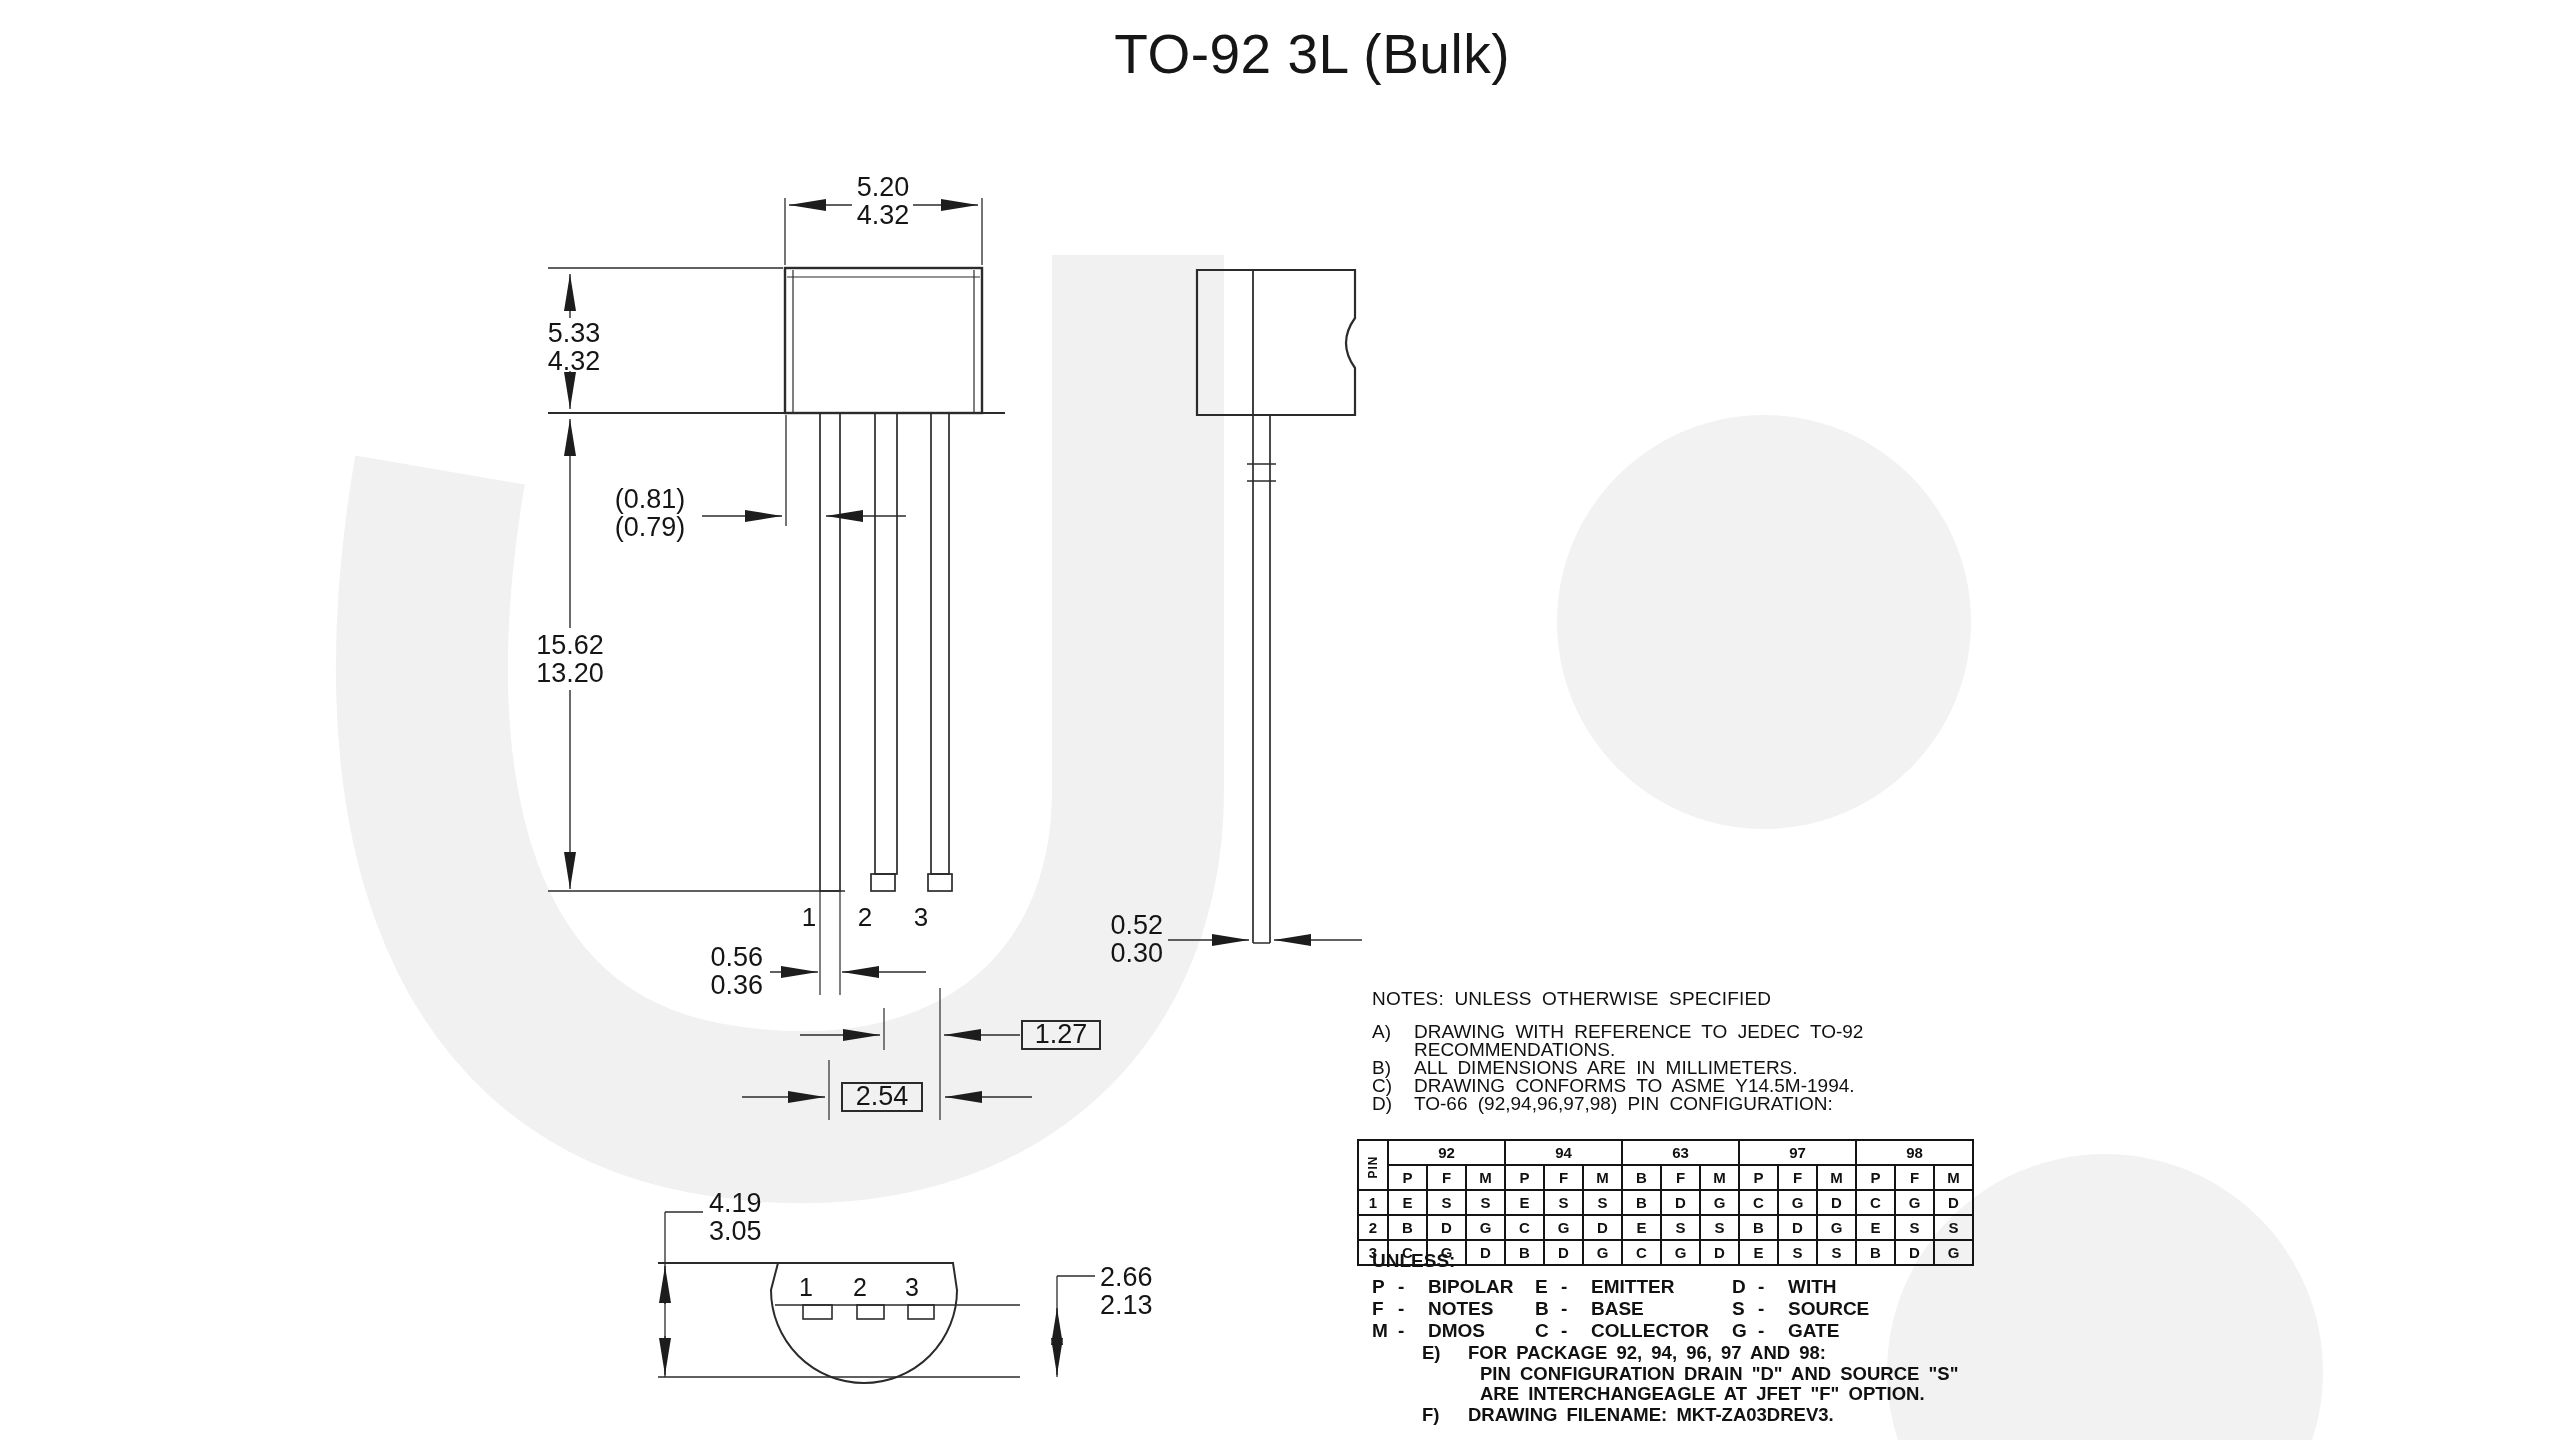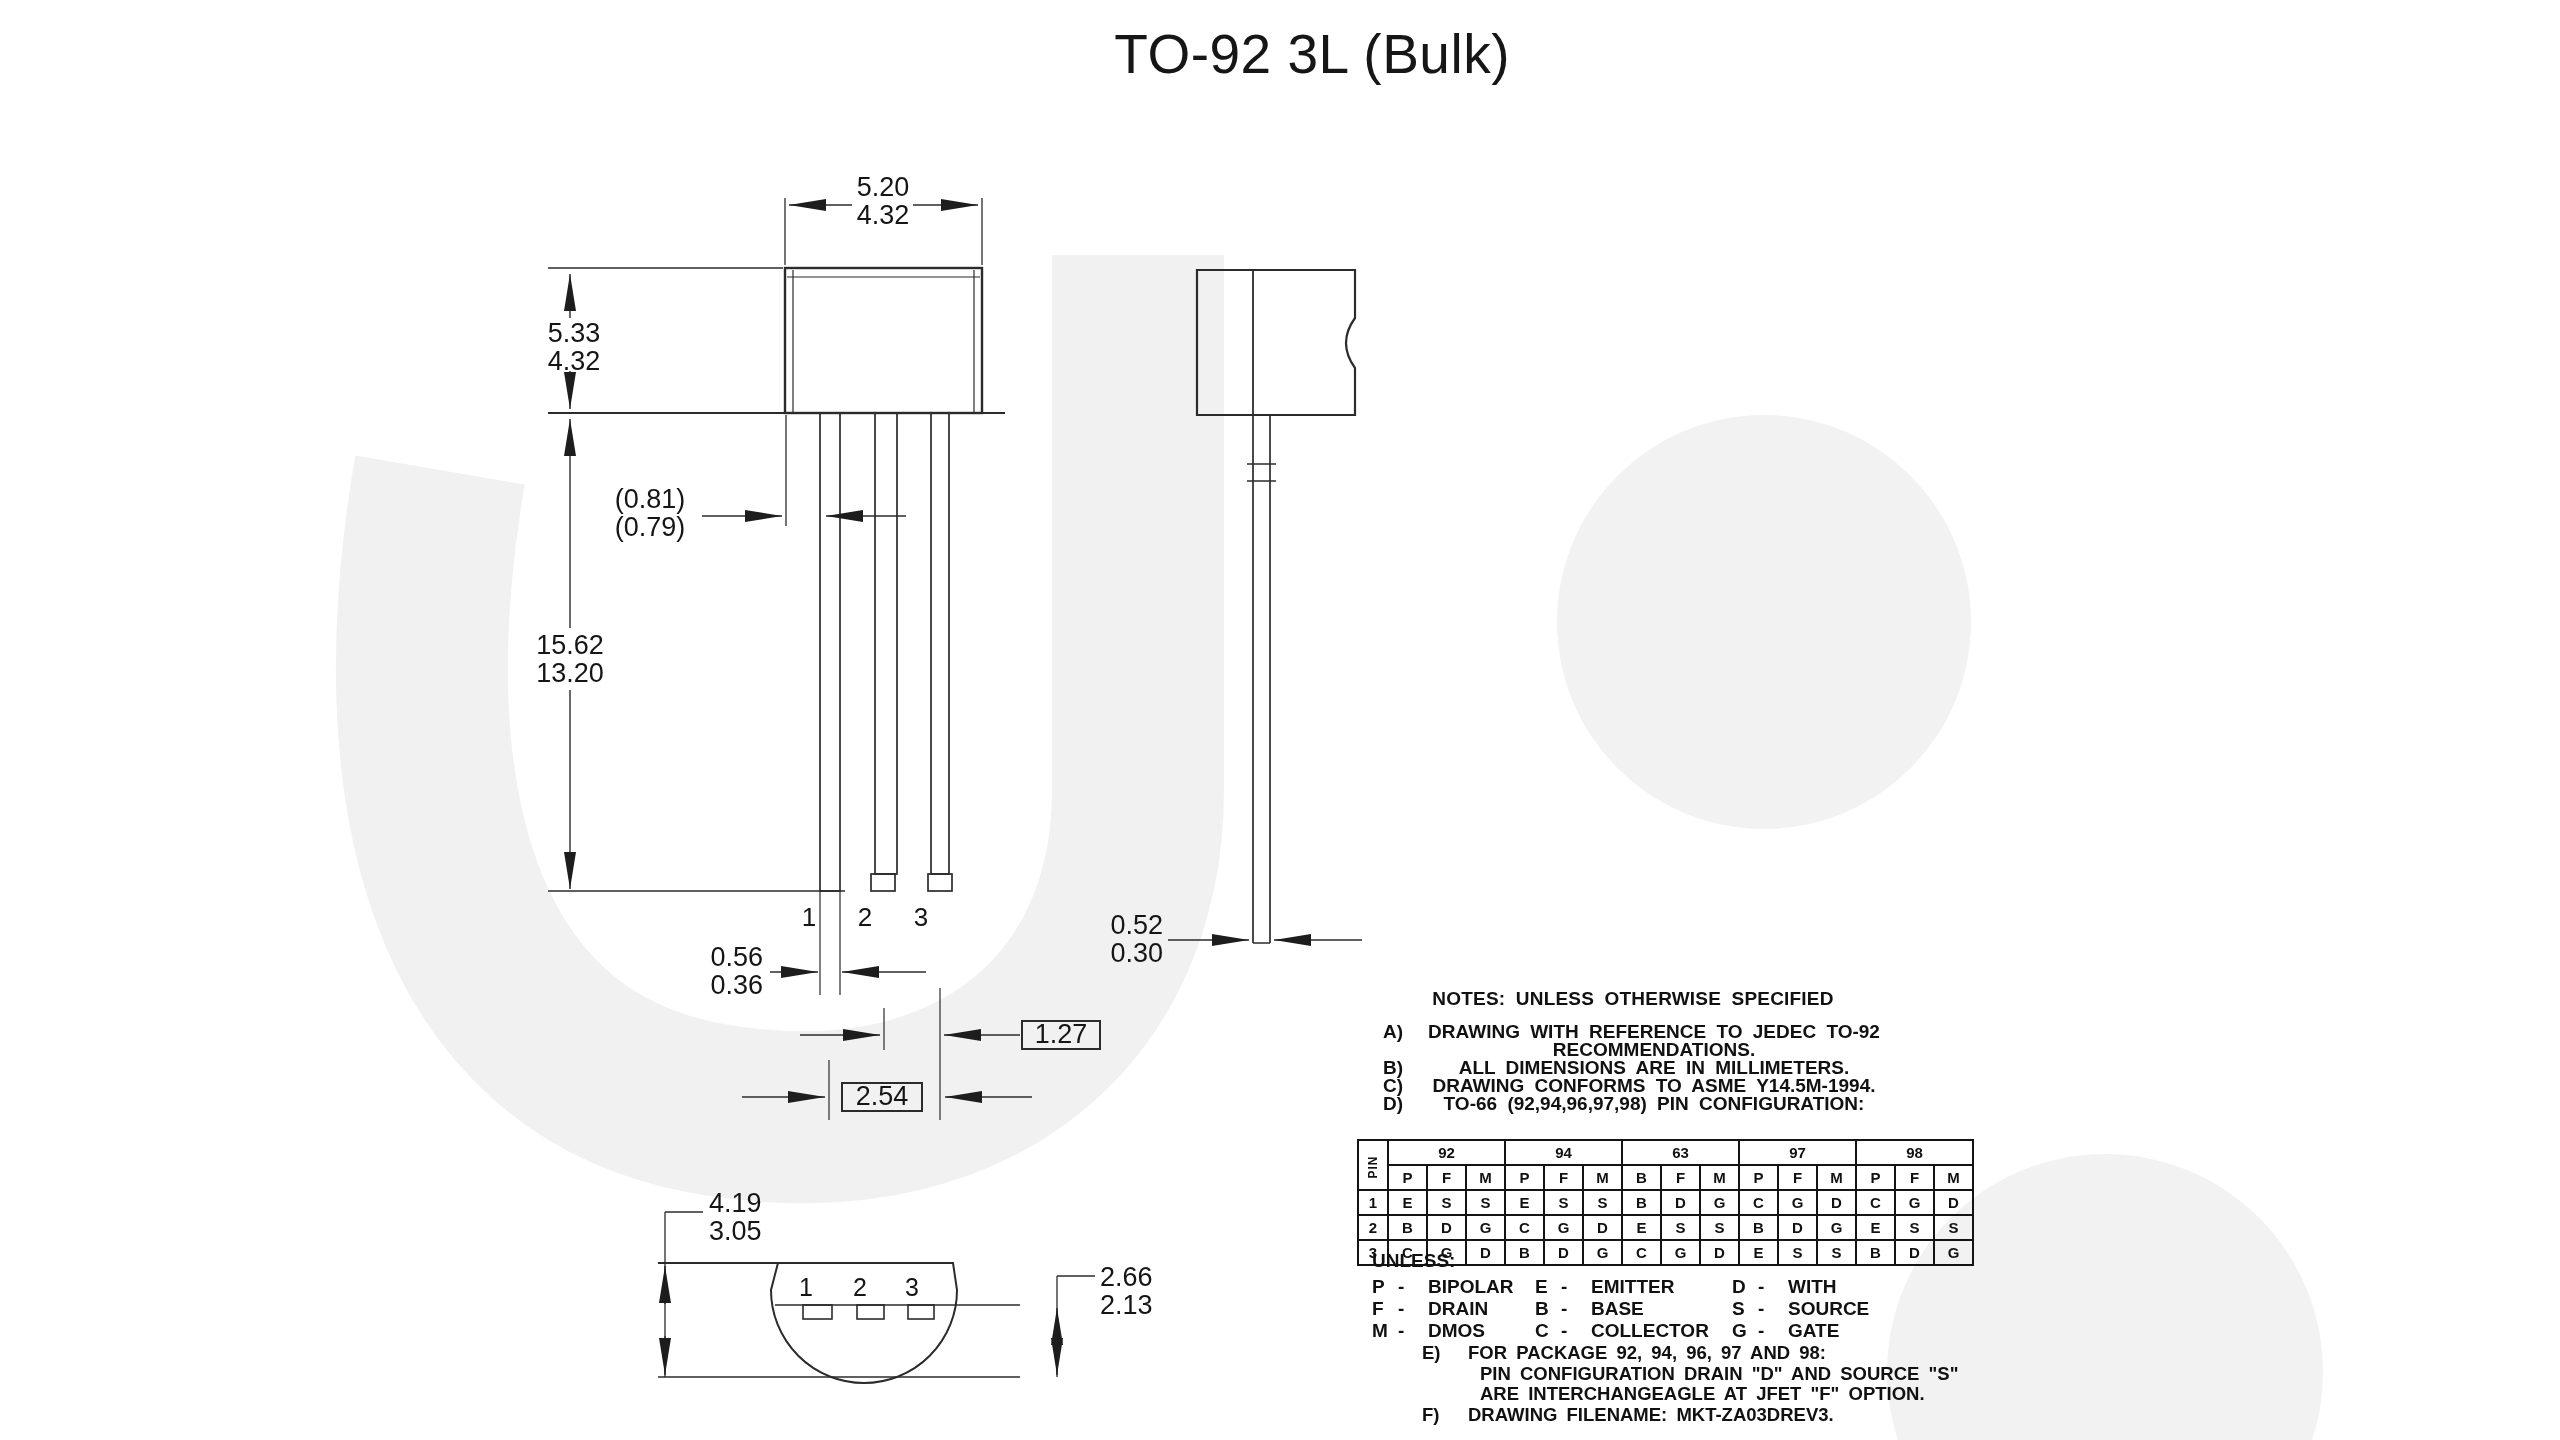--- a/index.html
+++ b/index.html
@@ -4,21 +4,21 @@
 <style>
   html,body{margin:0;padding:0;background:#ffffff;}
   #page{position:relative;width:2560px;height:1440px;background:#ffffff;overflow:hidden;
         font-family:"Liberation Sans",sans-serif;color:#111;}
   #page svg{position:absolute;left:0;top:0;}
   .abs{position:absolute;}
   
   #title{left:820px;top:22px;width:690px;text-align:right;font-size:55px;
          letter-spacing:.5px;color:#161616;}
   
-  #notes{left:1372px;top:990px;font-size:19px;font-weight:bold;word-spacing:5px;line-height:18px;text-align:center;}
+  #notes{left:1372px;top:990px;font-size:19px;font-weight:normal;word-spacing:5px;line-height:18px;}
   #notes .hd{margin-bottom:15px;letter-spacing:.2px;}
   .note-item{display:flex;margin-bottom:0;}
   .note-item .lbl{width:42px;flex:none;}
   .note-item .txt{width:480px;}
   
   #pintable{left:1357px;top:1139px;}
   #pintable table{border-collapse:collapse;table-layout:fixed;}
   #pintable td{border:2px solid #141414;text-align:center;vertical-align:middle;
                font-size:15px;font-weight:bold;padding:0;height:23px;background:transparent;}
   #pintable .pincol{width:28px;}
@@ -278,21 +278,21 @@
     <div class="cols">
       <div class="col col1">
         <div class="lg-row">
             <span class="k">P</span>
             <span class="d">-</span>
             <span class="v">BIPOLAR</span>
           </div>
         <div class="lg-row">
             <span class="k">F</span>
             <span class="d">-</span>
-            <span class="v">DRAIN</span>
+            <span class="v">NOTES</span>
           </div>
         <div class="lg-row">
             <span class="k">M</span>
             <span class="d">-</span>
             <span class="v">DMOS</span>
           </div>
       </div>
       <div class="col col2">
         <div class="lg-row">
             <span class="k">E</span>

